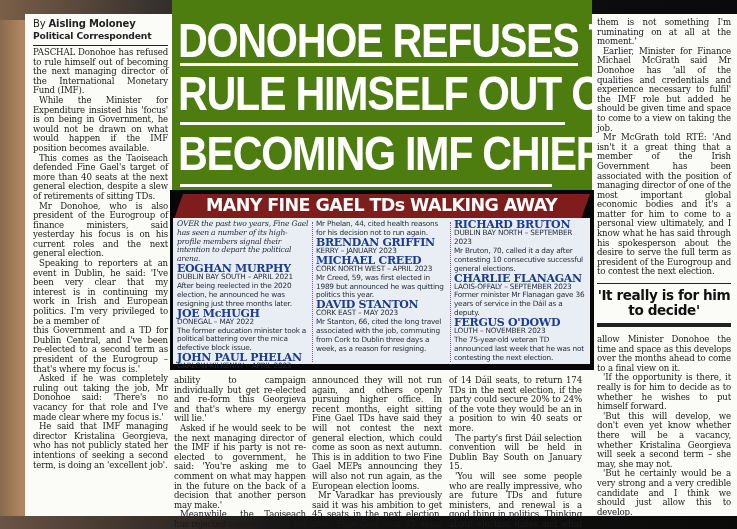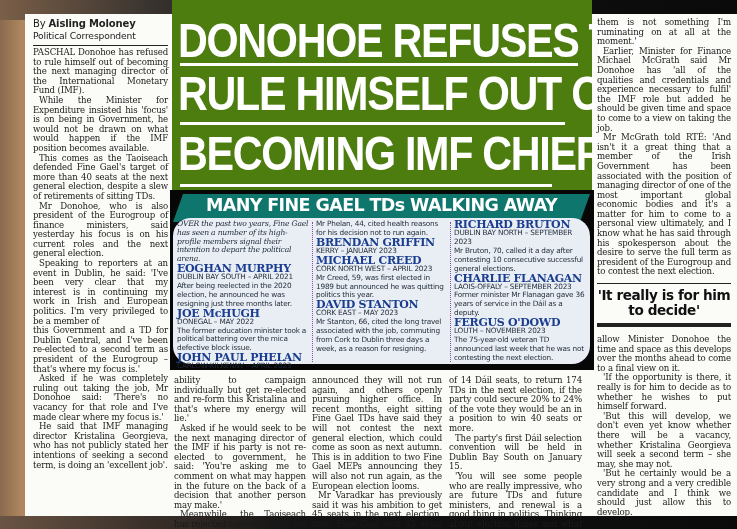--- a/index.html
+++ b/index.html
@@ -26,21 +26,21 @@
     font-size: 8.6px;
     line-height: 9.6px;
     color: #1b1b1b;
     text-align: justify;
     letter-spacing: -0.15px;
   }
   .col p { text-indent: 6px; }
   .col p.first { text-indent: 0; }
   .byline { font-family: "DejaVu Sans", sans-serif; font-size: 10px; line-height: 12px; color: #222; }
   .byline b { font-weight: 700; }
-  .byline .role { font-size: 9.2px; }
+  .byline .role { font-size: 9.2px; font-weight: bold; }
   .rule { border-top: 1.6px solid #222; margin: 3px 0 2px 0; }
   .pull {
     font-family: "DejaVu Sans", sans-serif;
     font-weight: 700;
     font-size: 13.6px;
     line-height: 15px;
     text-align: center;
     color: #111;
     letter-spacing: -0.4px;
     padding: 4px 0 5px 0;
@@ -64,33 +64,32 @@
     transform: scaleX(0.86);
     white-space: nowrap;
   }
   .headline-rule { position: absolute; left: 8px; height: 3px; background: #fff; }
   .box {
     position: absolute; left: 170px; top: 190px; width: 424px; height: 180px;
     background: #070707;
   }
   .box-banner {
     position: absolute; left: 3px; top: 4px; width: 417px; height: 28px;
-    background: #0f766e;
+    background: #7f1d1d;
     clip-path: polygon(10px 0, 100% 0, calc(100% - 10px) 100%, 0 100%);
   }
   .box-banner-text {
     position: absolute; left: 0; top: 0; width: 100%; height: 22px;
     text-align: center;
     font-family: "DejaVu Sans", sans-serif; font-weight: 700;
     color: #fff; font-size: 17.5px; line-height: 22px; letter-spacing: -0.6px;
   }
   .box-body {
     position: absolute; left: 3px; top: 28px; width: 417px; height: 146px;
     background: #e9eef5;
-    border-radius: 18px;
   }
   .bcol {
     position: absolute; top: 2px;
     font-family: "DejaVu Sans", sans-serif;
     font-size: 7.3px; line-height: 8.9px; color: #1f2a36;
     letter-spacing: -0.2px;
   }
   .bcol .intro { font-family: "DejaVu Serif", serif; font-style: italic; font-size: 7.6px; line-height: 8.8px; }
   .bcol .name { font-family: "DejaVu Serif", serif; font-weight: 700; color: #1a3d8f; font-size: 11px; line-height: 9px; letter-spacing: -0.3px; }
   .bcol .place { text-transform: none; }
@@ -168,21 +167,21 @@
         <div class="place">LAOIS-OFFALY – SEPTEMBER 2023</div>
         <div>Former minister Mr Flanagan gave 36 years of service in the Dáil as a deputy.</div>
         <div class="name">FERGUS O'DOWD</div>
         <div class="place">LOUTH – NOVEMBER 2023</div>
         <div>The 75-year-old veteran TD announced last week that he was not contesting the next election.</div>
       </div>
     </div>
   </div>
 
   <div class="col" style="left:149px; top:362px; width:132px;">
-    <p class="first">ability to campaign individually but get re-elected and re-form this Kristalina and that's where my energy will lie.'</p>
+    <p class="first">ability to campaign individually but get re-elected and re-form this Georgieva and that's where my energy will lie.'</p>
     <p>Asked if he would seek to be the next managing director of the IMF if his party is not re-elected to government, he said: 'You're asking me to comment on what may happen in the future on the back of a decision that another person may make.'</p>
     <p>Meanwhile, the Taoiseach has rejected assertions that his party will struggle to retain seats in the next general election, despite a slew of Fine Gael TDs having</p>
   </div>
 
   <div class="col" style="left:287px; top:362px; width:130px;">
     <p class="first">announced they will not run again, and others openly pursuing higher office. In recent months, eight sitting Fine Gael TDs have said they will not contest the next general election, which could come as soon as next autumn. This is in addition to two Fine Gael MEPs announcing they will also not run again, as the European election looms.</p>
     <p>Mr Varadkar has previously said it was his ambition to get 45 seats in the next election, after Fine Gael won 35 seats in the 2020 election, with 21% of the vote.</p>
 
   </div>
 

